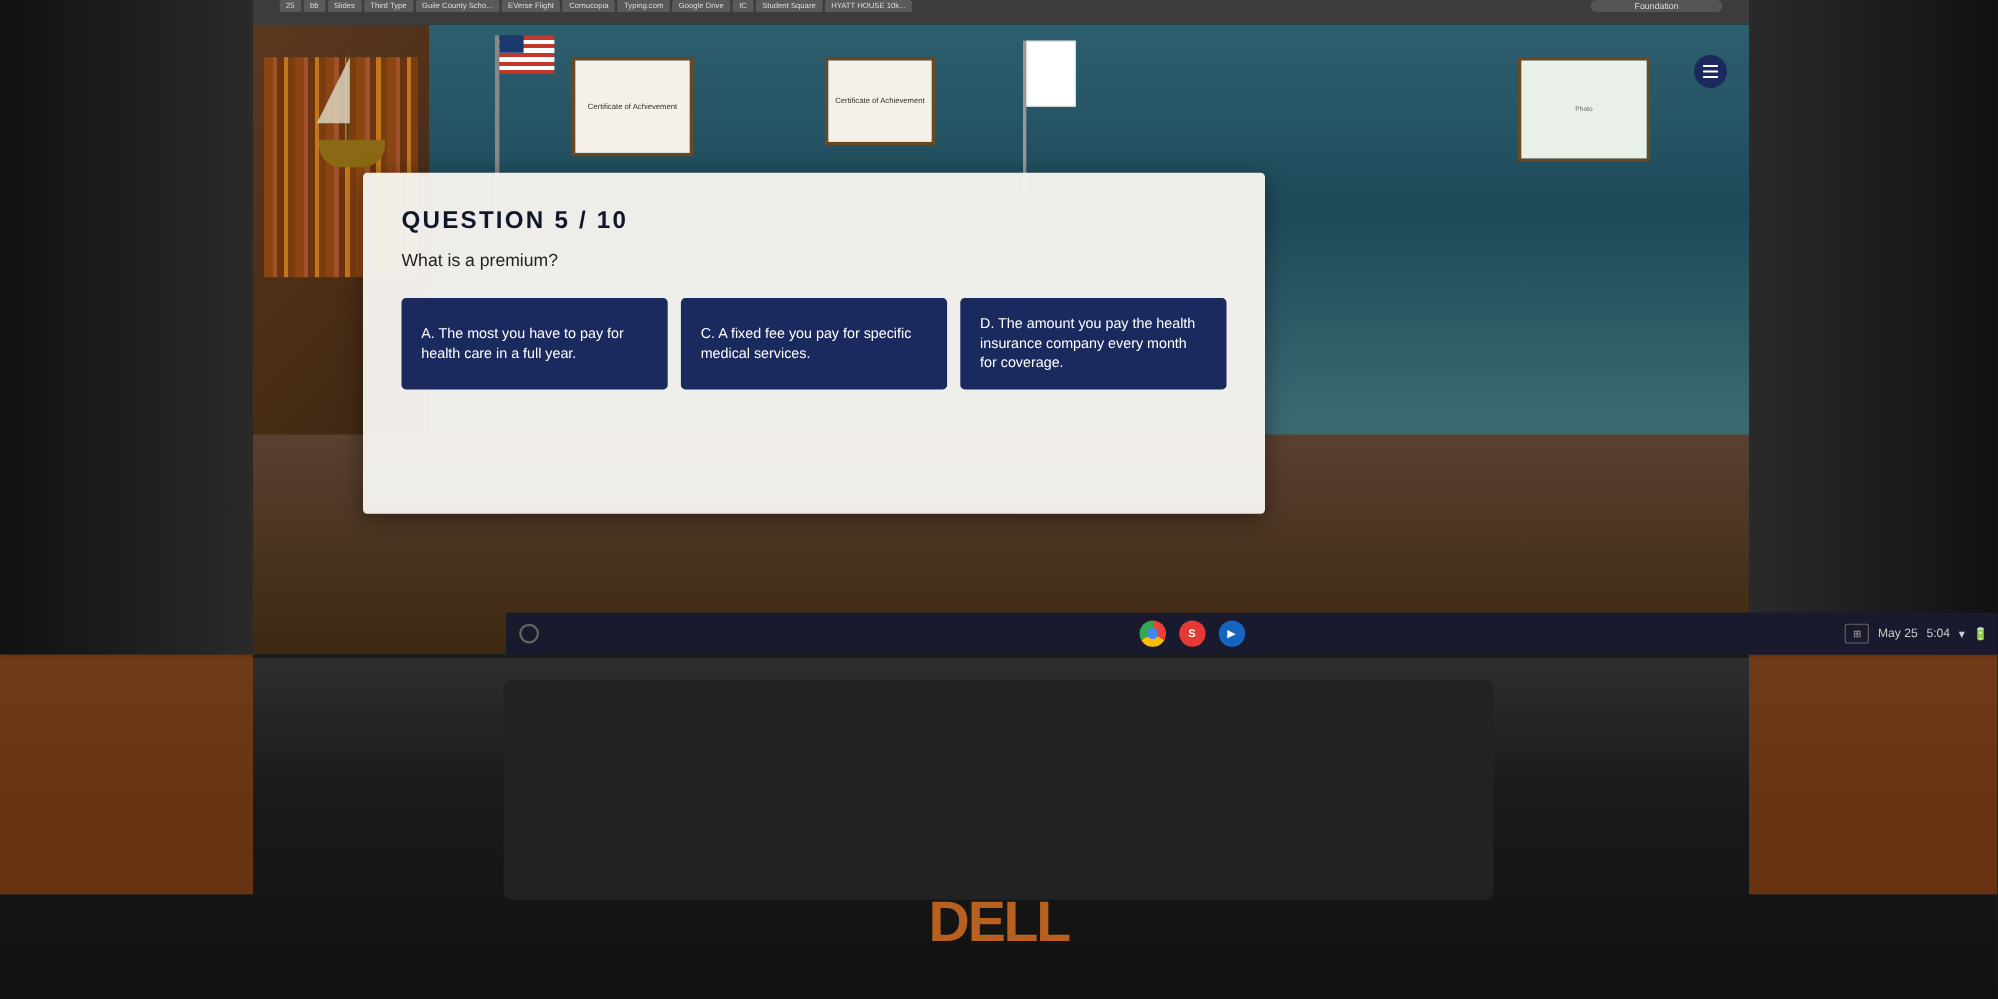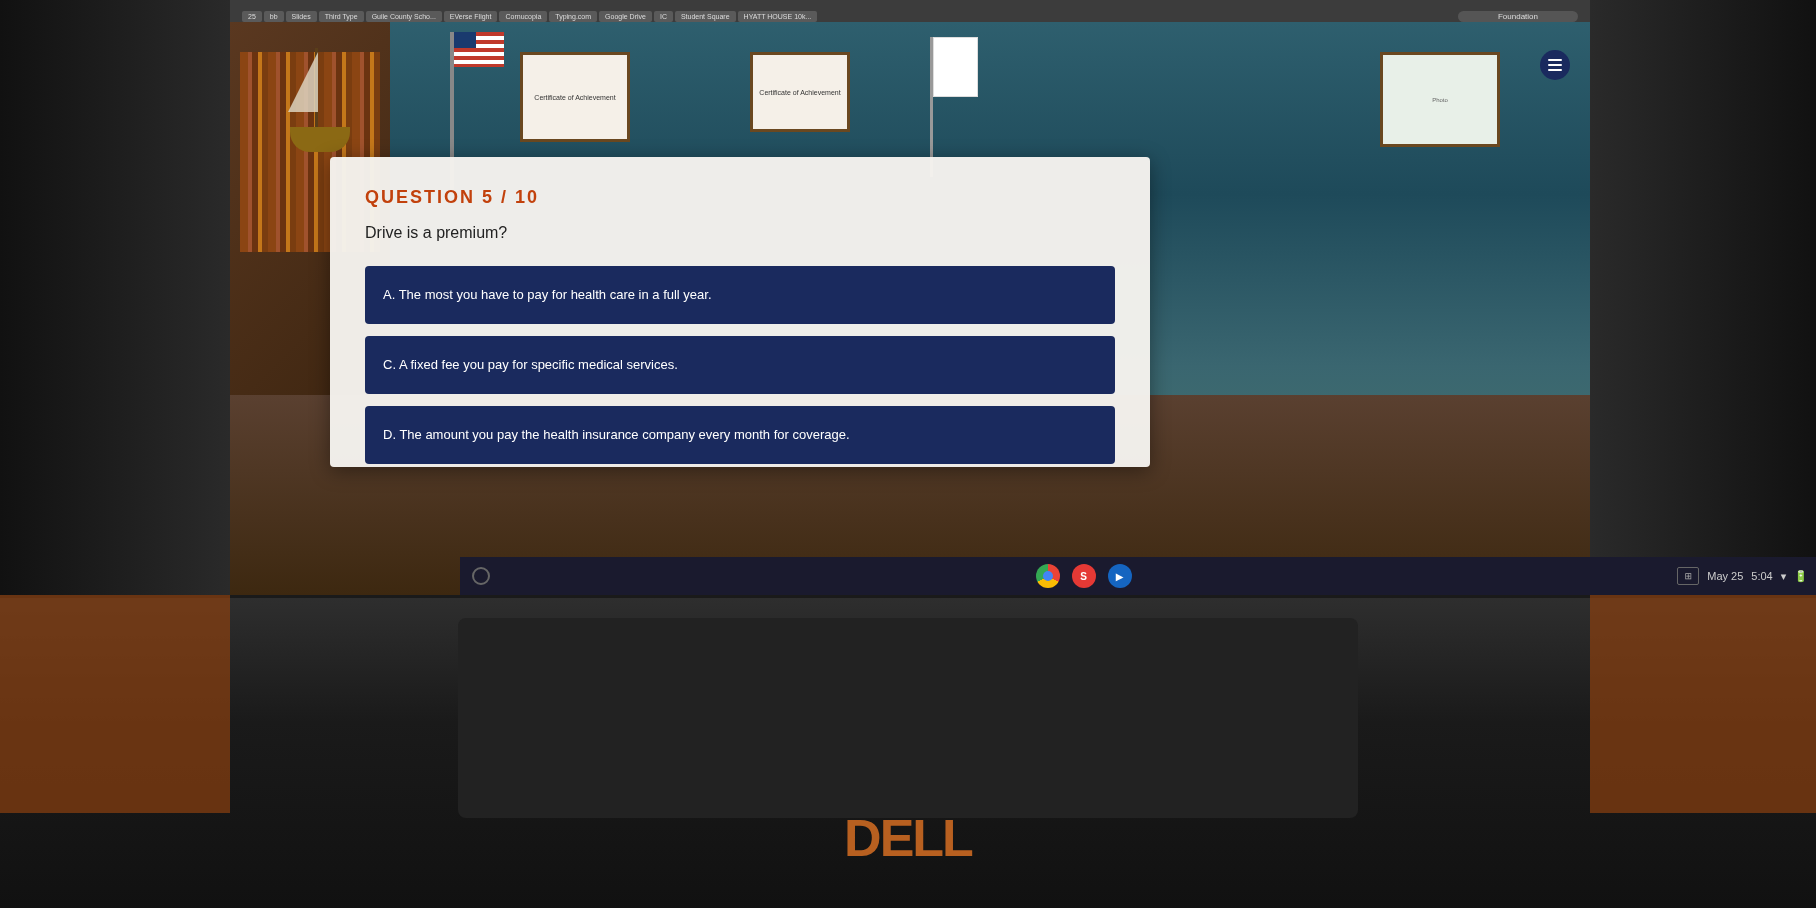--- a/index.html
+++ b/index.html
@@ -24,22 +24,22 @@
     }
 
     
     .browser-bar {
       position: absolute;
       top: 0; left: 0;
       width: 100%;
       height: 22px;
       background: #3c3c3c;
       display: flex;
-      align-items: flex-end;
-      padding: 0 12px;
+      align-items: flex-start;
+      padding: 0 24px;
       gap: 4px;
     }
 
     .browser-bar-inner {
       width: 100%;
       display: flex;
       align-items: center;
       gap: 4px;
     }
 
@@ -260,39 +260,39 @@
       left: 100px;
       width: 820px;
       height: 310px;
       background: rgba(245, 243, 238, 0.97);
       border-radius: 4px;
       padding: 30px 35px;
       box-shadow: 0 4px 20px rgba(0,0,0,0.4);
     }
 
     .question-number {
-      font-size: 18px;
+      font-size: 22px;
       font-weight: 900;
-      color: #c2410c;
+      color: #0f172a;
       letter-spacing: 2px;
       text-transform: uppercase;
       margin-bottom: 16px;
       font-family: 'Arial Black', Arial, sans-serif;
     }
 
     .question-text {
       font-size: 16px;
       color: #222;
       margin-bottom: 24px;
       font-weight: 400;
     }
 
     .answers-grid {
       display: grid;
-      grid-template-columns: 1fr;
+      grid-template-columns: 1fr 1fr 1fr;
       gap: 12px;
     }
 
     .answer-btn {
       background: #1a2a5e;
       color: #fff;
       border: none;
       border-radius: 4px;
       padding: 14px 18px;
       font-size: 13px;
@@ -536,21 +536,21 @@
       <div class="menu-btn">
         <span></span>
         <span></span>
         <span></span>
       </div>
 
       <div class="quiz-modal">
 
         <div class="question-number">QUESTION 5 / 10</div>
 
-        <div class="question-text">Drive is a premium?</div>
+        <div class="question-text">What is a premium?</div>
 
         <div class="answers-grid">
 
           <button class="answer-btn">A. The most you have to pay for health care in a full year.</button>
 
 
           <button class="answer-btn">C. A fixed fee you pay for specific medical services.</button>
 
           <button class="answer-btn">D. The amount you pay the health insurance company every month for coverage.</button>
 

